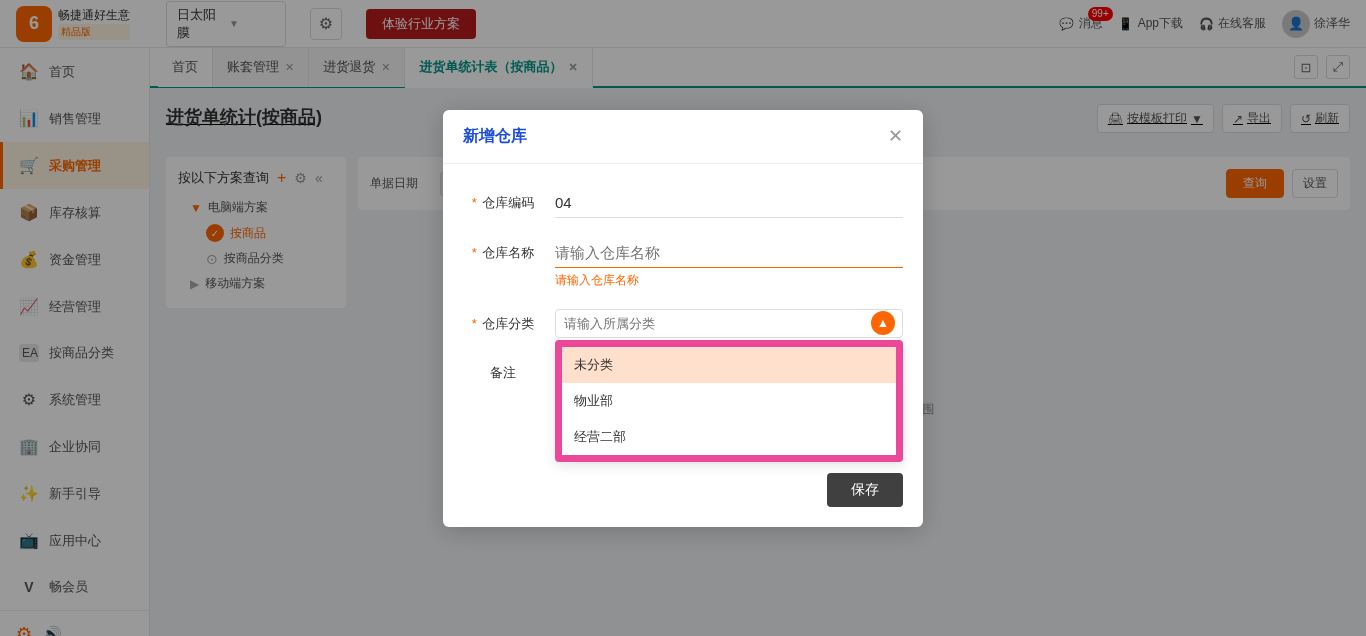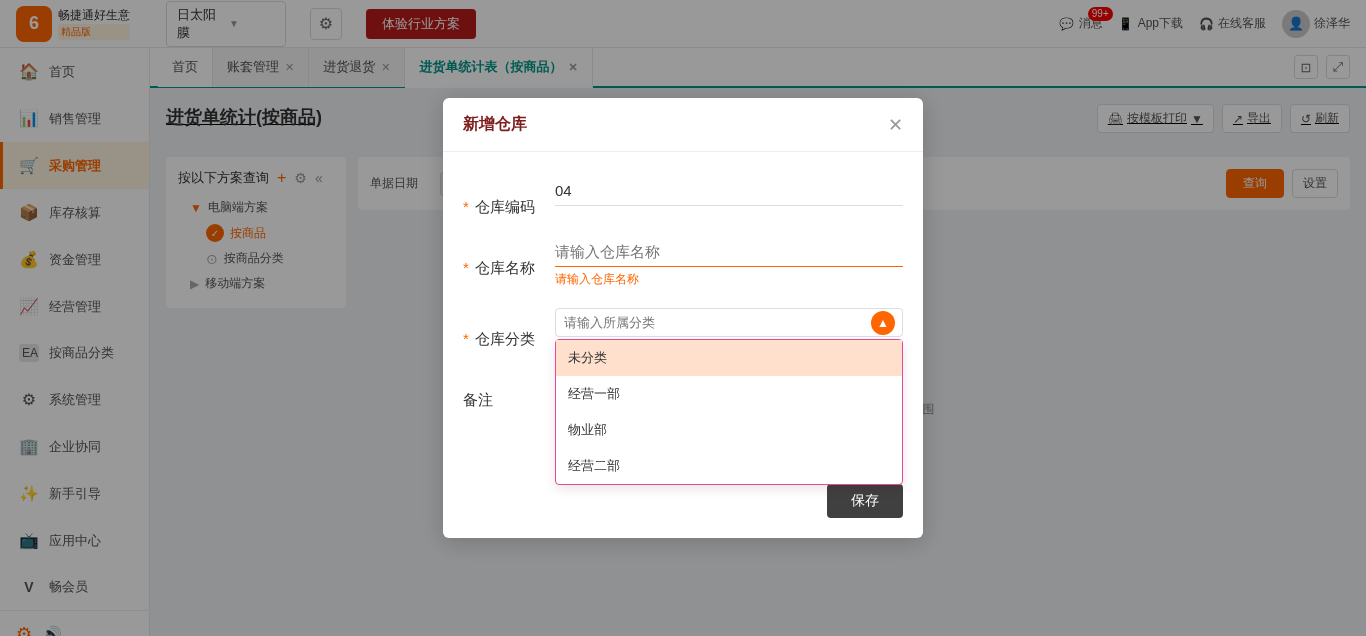--- a/index.html
+++ b/index.html
@@ -177,31 +177,31 @@
       width: 480px;
       box-shadow: 0 4px 24px rgba(0,0,0,0.2);
       position: relative;
       overflow: visible;
     }
     .modal-header {
       padding: 16px 20px;
       border-bottom: 1px solid #eee;
       display: flex; align-items: center; justify-content: space-between;
     }
-    .modal-title { font-size: 16px; font-weight: bold; color: #7f1d1d; }
+    .modal-title { font-size: 16px; font-weight: bold; color: #1d4ed8; }
     .modal-close { font-size: 18px; color: #999; cursor: pointer; line-height: 1; }
     .modal-body { padding: 24px 20px 20px; }
     .form-row {
       display: flex; align-items: flex-start; gap: 12px;
       margin-bottom: 20px;
       position: relative;
     }
     .form-label {
-      width: 80px; text-align: left; flex-shrink: 0;
-      font-size: 15px; color: #333; padding-top: 6px; margin-top: 16px;
+      width: 80px; text-align: center; flex-shrink: 0;
+      font-size: 13px; color: #333; padding-top: 6px;
     }
     .form-label .required { color: #f60; margin-right: 2px; }
     .form-input-wrap { flex: 1; position: relative; }
     .form-input {
       width: 100%; border: none; border-bottom: 1px solid #ddd;
       outline: none; padding: 6px 0; font-size: 15px; color: #333;
       background: transparent;
     }
     .form-input.error-border { border-bottom-color: #f60; }
     .form-error-msg { color: #f60; font-size: 12px; margin-top: 4px; }
@@ -230,21 +230,21 @@
       padding: 8px 24px; cursor: pointer; font-size: 14px;
     }
 
     
     .dropdown-list {
       position: absolute;
       top: 100%;
       left: 0;
       right: 0;
       background: #fff;
-      border: 1px solid #ec4899;
+      border: 7px solid #ec4899;
       border-radius: 4px;
       z-index: 200;
       box-shadow: 0 4px 12px rgba(0,0,0,0.1);
       margin-top: 2px;
     }
     .dropdown-item {
       padding: 9px 12px;
       cursor: pointer;
       font-size: 13px;
       color: #333;
@@ -517,21 +517,20 @@
       <div class="form-row">
         <div class="form-label">
           <span class="required">*</span>
           <span>仓库分类</span>
         </div>
         <div class="form-input-wrap" style="position:relative;">
           <input type="text" class="form-input-cat" placeholder="请输入所属分类" style="">
           <div class="cat-arrow">▲</div>
           <div class="dropdown-list">
             <div class="dropdown-item selected">未分类</div>
-            <div class="dropdown-item">经营一部</div>
             <div class="dropdown-item">物业部</div>
             <div class="dropdown-item">经营二部</div>
           </div>
         </div>
       </div>
 
       <div class="form-row">
         <div class="form-label">
           <span>备注</span>
         </div>

